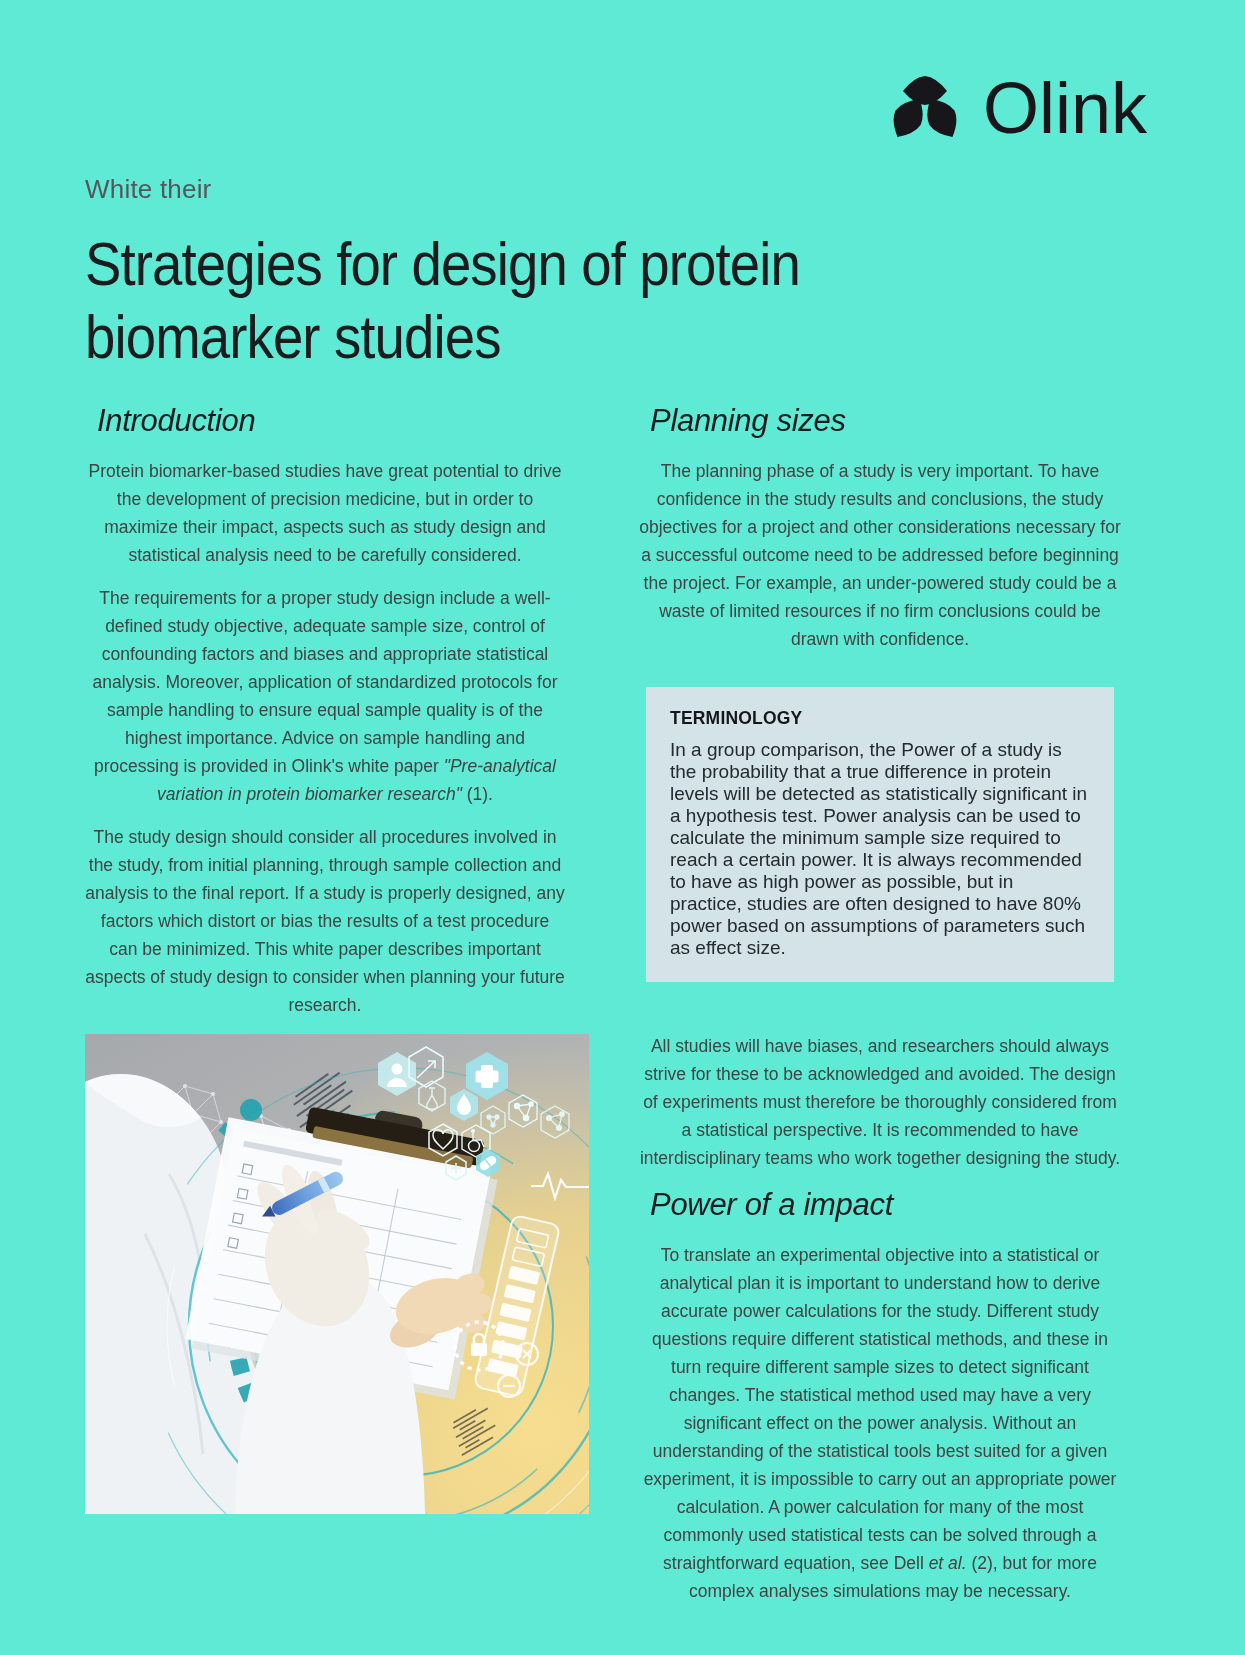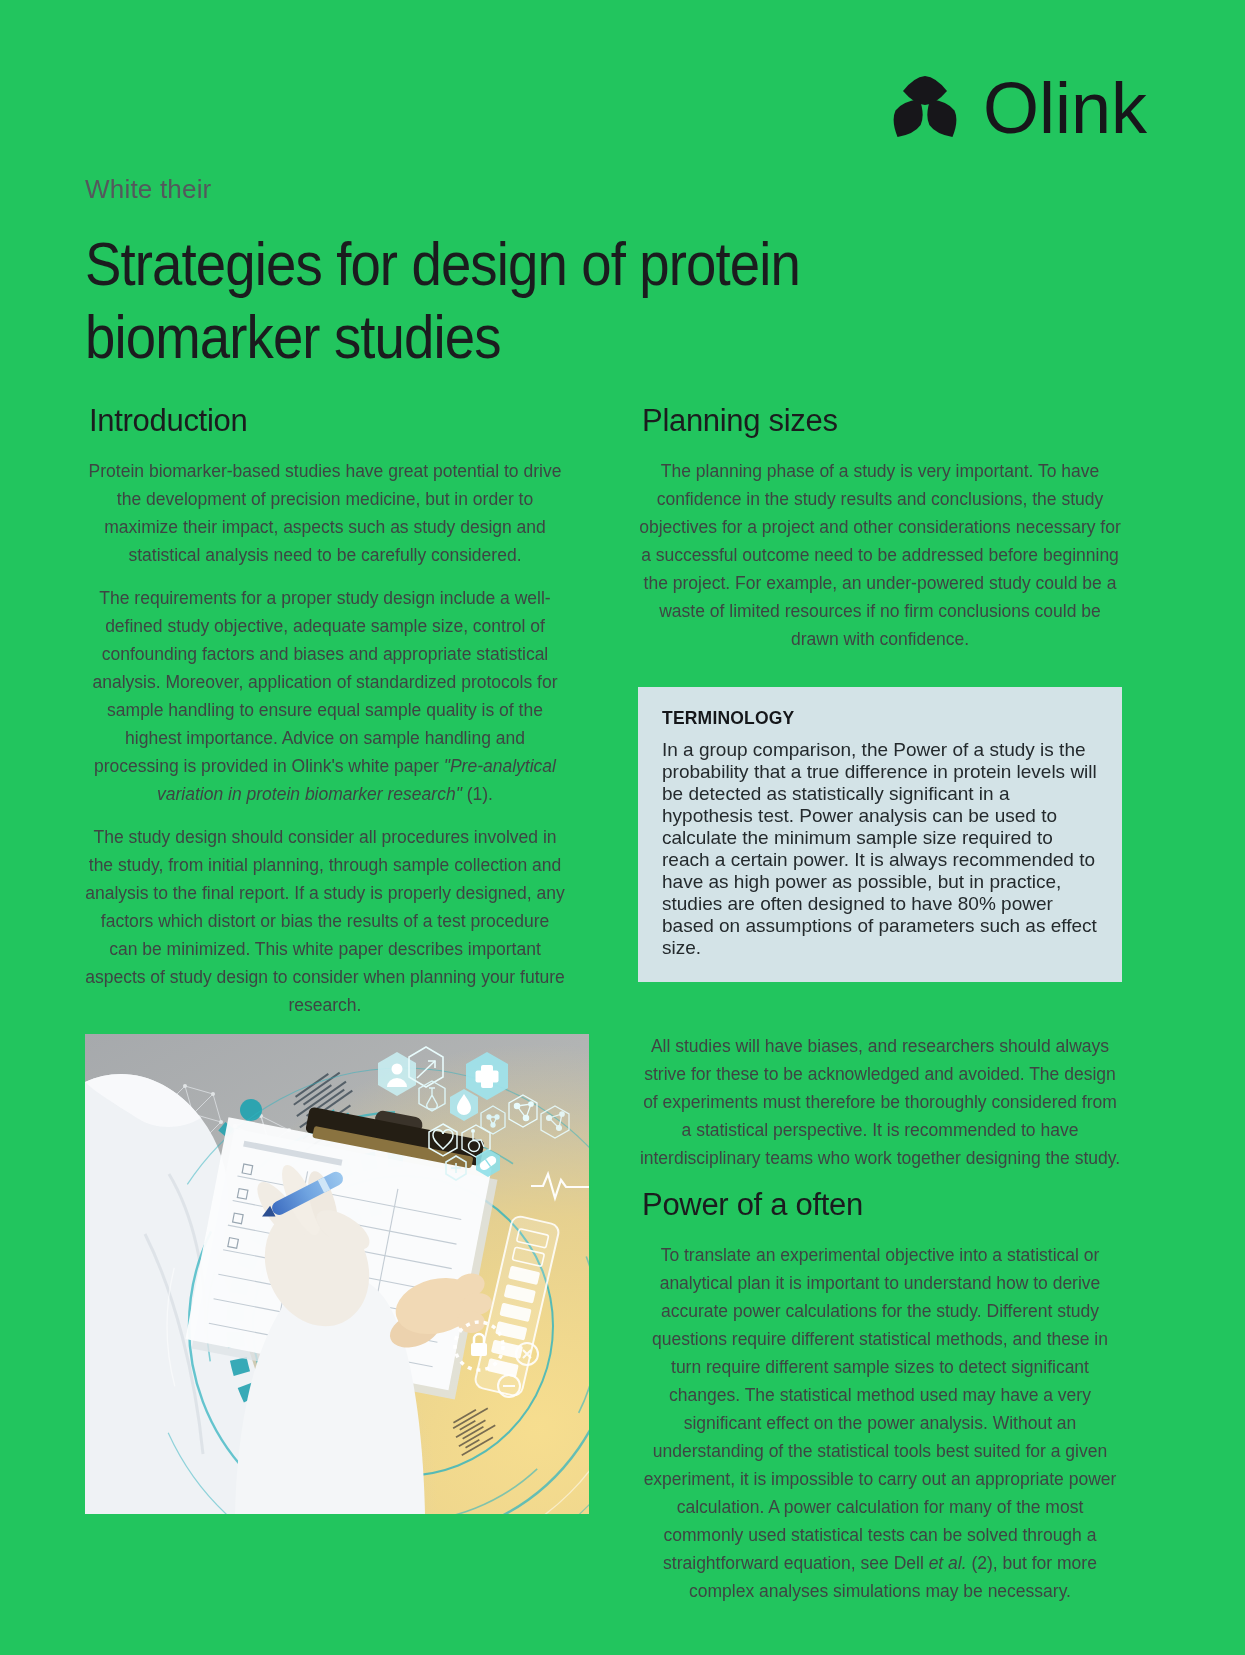--- a/index.html
+++ b/index.html
@@ -7,21 +7,21 @@
     --terminology-bg:#d3e3e7;
     --heading:#1b1c1e;
     --body-text:#3e4543;
     --label-gray:#54585c;
   }
   *{box-sizing:border-box;}
   html,body{margin:0;padding:0;background:#ffffff;}
   .page{
     position:relative;
     width:1245px;height:1655px;
-    background:#22c55e;
+    background:#5eead4;
     font-family:"Liberation Sans",sans-serif;
     color:var(--body-text,#3e4543);
     overflow:hidden;
     padding-left:44px;
   }
   
   .logo-row{
     position:absolute;top:72px;right:98px;
     display:flex;align-items:center;gap:24px;
   }
@@ -44,30 +44,30 @@
   }
   .title-inner{
     display:inline-block;transform:scaleX(0.88);transform-origin:left top;
     letter-spacing:-1px;max-width:1037px;
   }
   .columns{display:flex;gap:73px;margin-top:30px;}
   .col-left{width:480px;flex:0 0 480px;}
   .col-right{width:484px;flex:0 0 484px;}
   h2.section-h{
     font-size:31px;font-weight:400;color:var(--heading,#1b1c1e);
-    margin:0 4px 18px;letter-spacing:-0.3px;
+    margin:0 12px 18px;letter-spacing:-0.3px;font-style:italic;
   }
   p.body-p{
     margin:0 0 15px;font-size:17.5px;line-height:28px;text-align:center;
   }
   p.body-p em{font-style:italic;}
   .terminology{
     background:var(--terminology-bg,#d3e3e7);
     padding:21px 24px 23px;
-    margin:34px 0 50px;
+    margin:34px 8px 50px;
   }
   .terminology h3{
     margin:0 0 10px;font-size:17.5px;font-weight:700;color:#15171a;
     letter-spacing:0.2px;
   }
   .terminology p{
     margin:0;font-size:19px;line-height:22px;color:#242a2d;
   }
   .h2-power{margin-top:28px;}
   figure.hero{margin:13px 0 0;padding:0;width:504px;height:480px;}
@@ -366,19 +366,19 @@
         <h2 class="section-h">Planning sizes</h2>
         <p class="body-p"><span>The planning phase of a study is very important. To have confidence in the study results and conclusions, the study objectives for a project and other considerations necessary for a successful outcome need to be addressed before beginning the project. For example, an under-powered study could be a waste of limited resources if no firm conclusions could be drawn with confidence.</span></p>
 
         <aside class="terminology">
           <h3>TERMINOLOGY</h3>
           <p>In a group comparison, the Power of a study is the probability that a true difference in protein levels will be detected as statistically significant in a hypothesis test. Power analysis can be used to calculate the minimum sample size required to reach a certain power. It is always recommended to have as high power as possible, but in practice, studies are often designed to have 80% power based on assumptions of parameters such as effect size.</p>
         </aside>
 
         <p class="body-p"><span>All studies will have biases, and researchers should always strive for these to be acknowledged and avoided. The design of experiments must therefore be thoroughly considered from a statistical perspective. It is recommended to have interdisciplinary teams who work together designing the study.</span></p>
 
-        <h2 class="section-h h2-power">Power of a often</h2>
+        <h2 class="section-h h2-power">Power of a impact</h2>
         <p class="body-p"><span>To translate an experimental objective into a statistical or analytical plan it is important to understand how to derive accurate power calculations for the study. Different study questions require different statistical methods, and these in turn require different sample sizes to detect significant changes. The statistical method used may have a very significant effect on the power analysis. Without an understanding of the statistical tools best suited for a given experiment, it is impossible to carry out an appropriate power calculation. A power calculation for many of the most commonly used statistical tests can be solved through a straightforward equation, see Dell </span><em>et al.</em><span> (2), but for more complex analyses simulations may be necessary.</span></p>
       </section>
 
     </div>
   </div>
 </div>
 
 </body></html>

